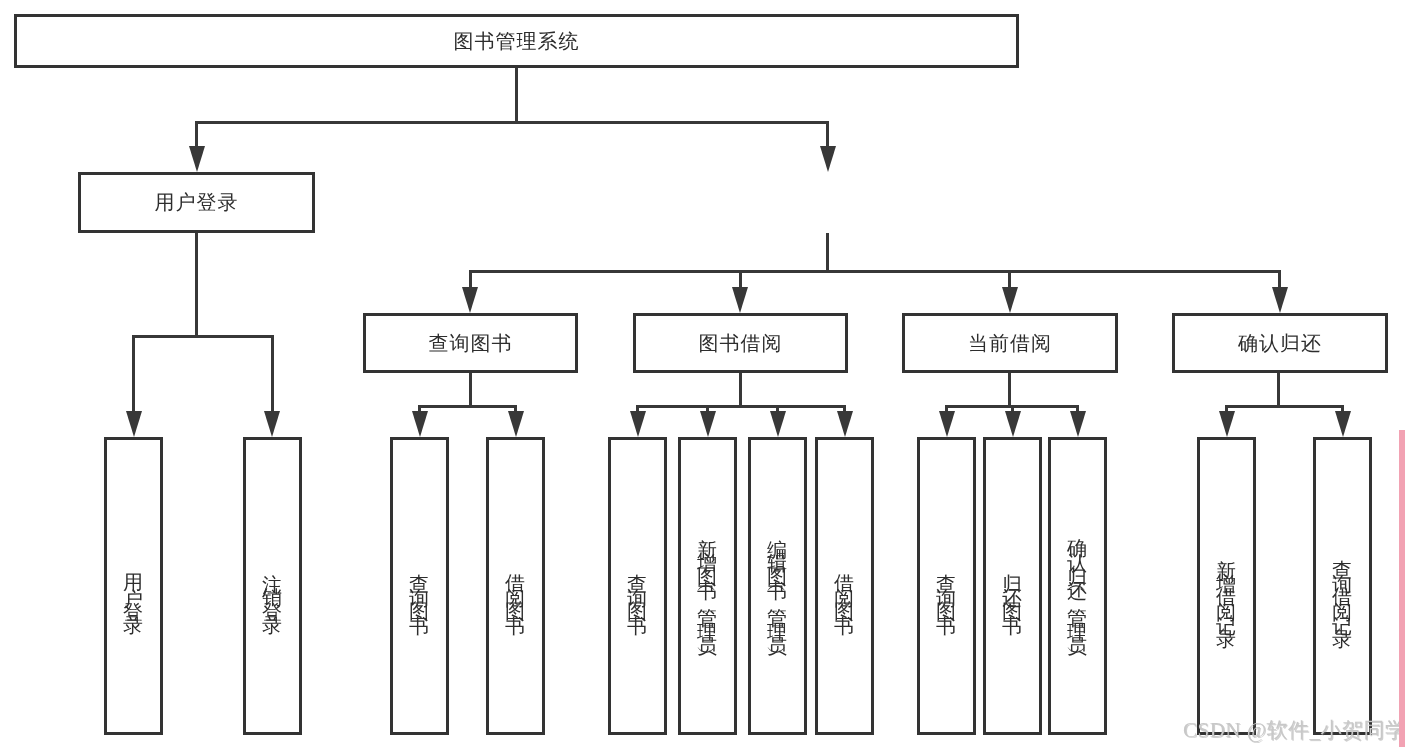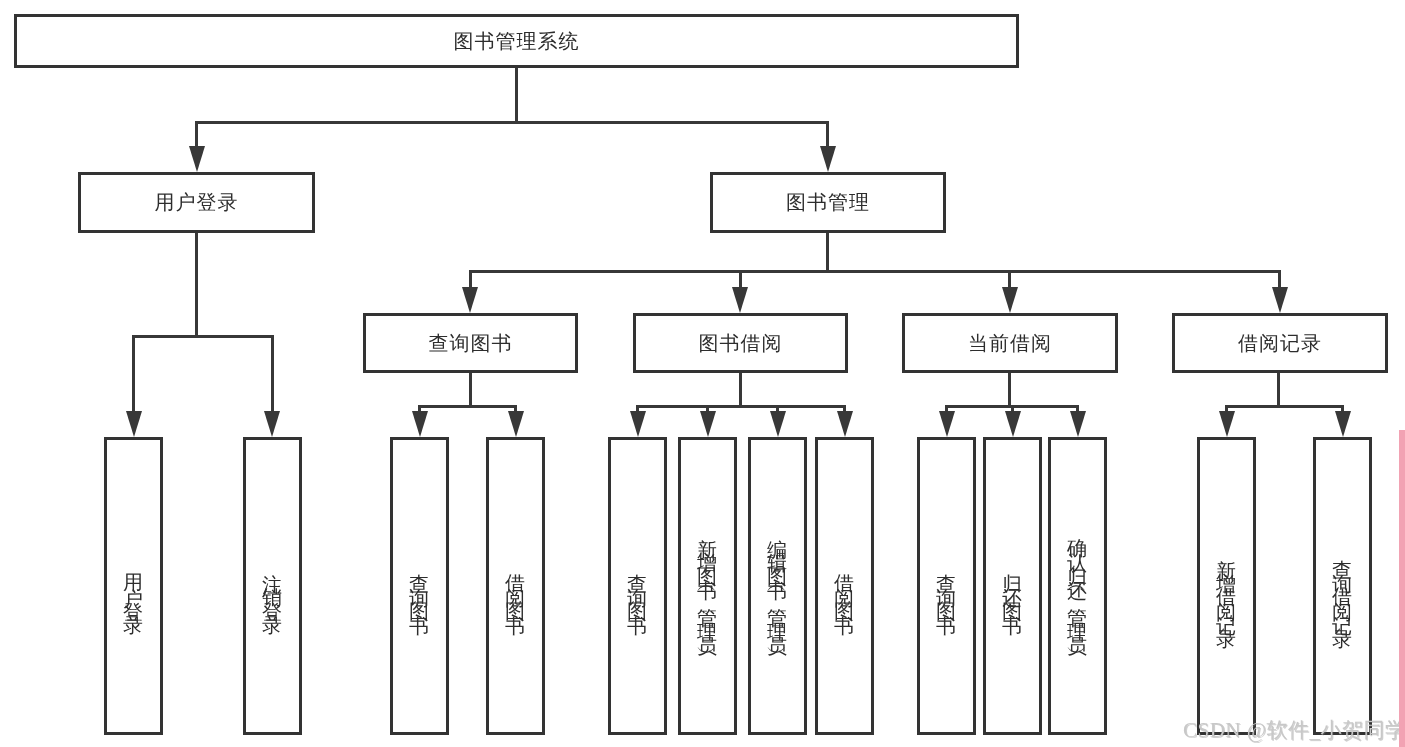--- a/index.html
+++ b/index.html
@@ -50,23 +50,20 @@
   <div class="vline" style="left:515px;top:68px;height:53px"></div>
   <div class="hline" style="left:196px;top:121px;width:633px"></div>
   <div class="vline" style="left:195px;top:121px;height:27px"></div>
   <div class="arrow" style="left:189px;top:146px"></div>
   <div class="vline" style="left:826px;top:121px;height:27px"></div>
   <div class="arrow" style="left:820px;top:146px"></div>
 
   <div class="box h" style="left:78px;top:172px;width:237px;height:61px">
     <span>用户登录</span>
   </div>
-  <div class="box h" style="left:710px;top:172px;width:236px;height:61px">
-    <span>图书管理</span>
-  </div>
 
   <div class="vline" style="left:195px;top:233px;height:102px"></div>
   <div class="hline" style="left:132px;top:335px;width:141px"></div>
   <div class="vline" style="left:132px;top:335px;height:76px"></div>
   <div class="arrow" style="left:126px;top:411px"></div>
   <div class="vline" style="left:271px;top:335px;height:76px"></div>
   <div class="arrow" style="left:264px;top:411px"></div>
 
   <div class="vline" style="left:826px;top:233px;height:37px"></div>
   <div class="hline" style="left:469px;top:270px;width:812px"></div>
@@ -82,21 +79,21 @@
   <div class="box h" style="left:363px;top:313px;width:215px;height:60px">
     <span>查询图书</span>
   </div>
   <div class="box h" style="left:633px;top:313px;width:215px;height:60px">
     <span>图书借阅</span>
   </div>
   <div class="box h" style="left:902px;top:313px;width:216px;height:60px">
     <span>当前借阅</span>
   </div>
   <div class="box h" style="left:1172px;top:313px;width:216px;height:60px">
-    <span>借阅记录</span>
+    <span>确认归还</span>
   </div>
 
   <div class="vline" style="left:469px;top:373px;height:32px"></div>
   <div class="hline" style="left:418px;top:405px;width:99px"></div>
   <div class="vline" style="left:418px;top:405px;height:6px"></div>
   <div class="arrow" style="left:412px;top:411px"></div>
   <div class="vline" style="left:514px;top:405px;height:6px"></div>
   <div class="arrow" style="left:508px;top:411px"></div>
 
   <div class="vline" style="left:739px;top:373px;height:32px"></div>

